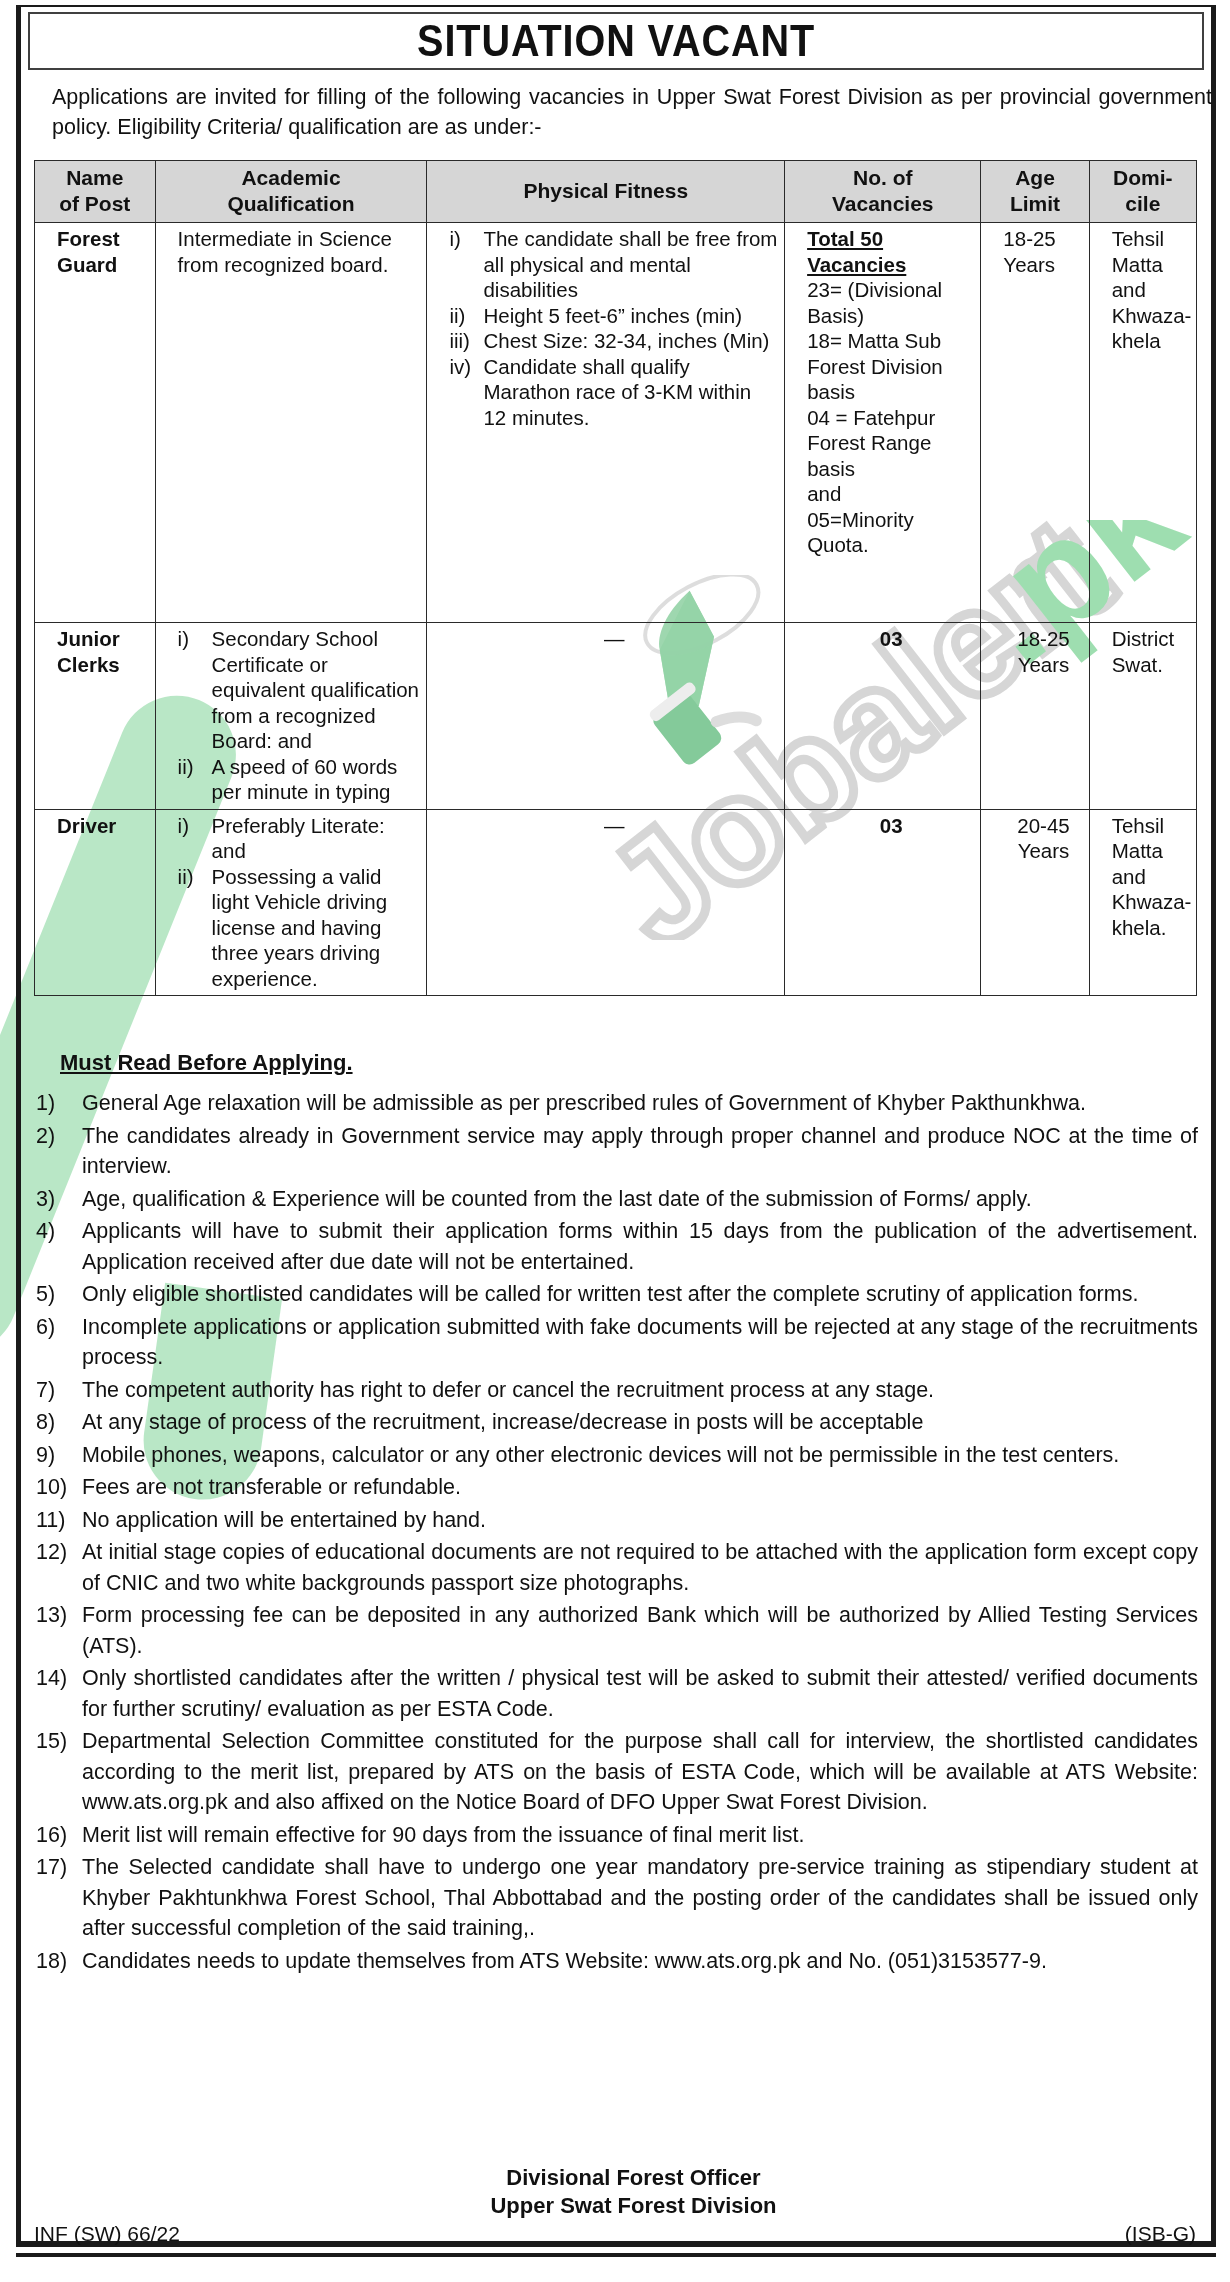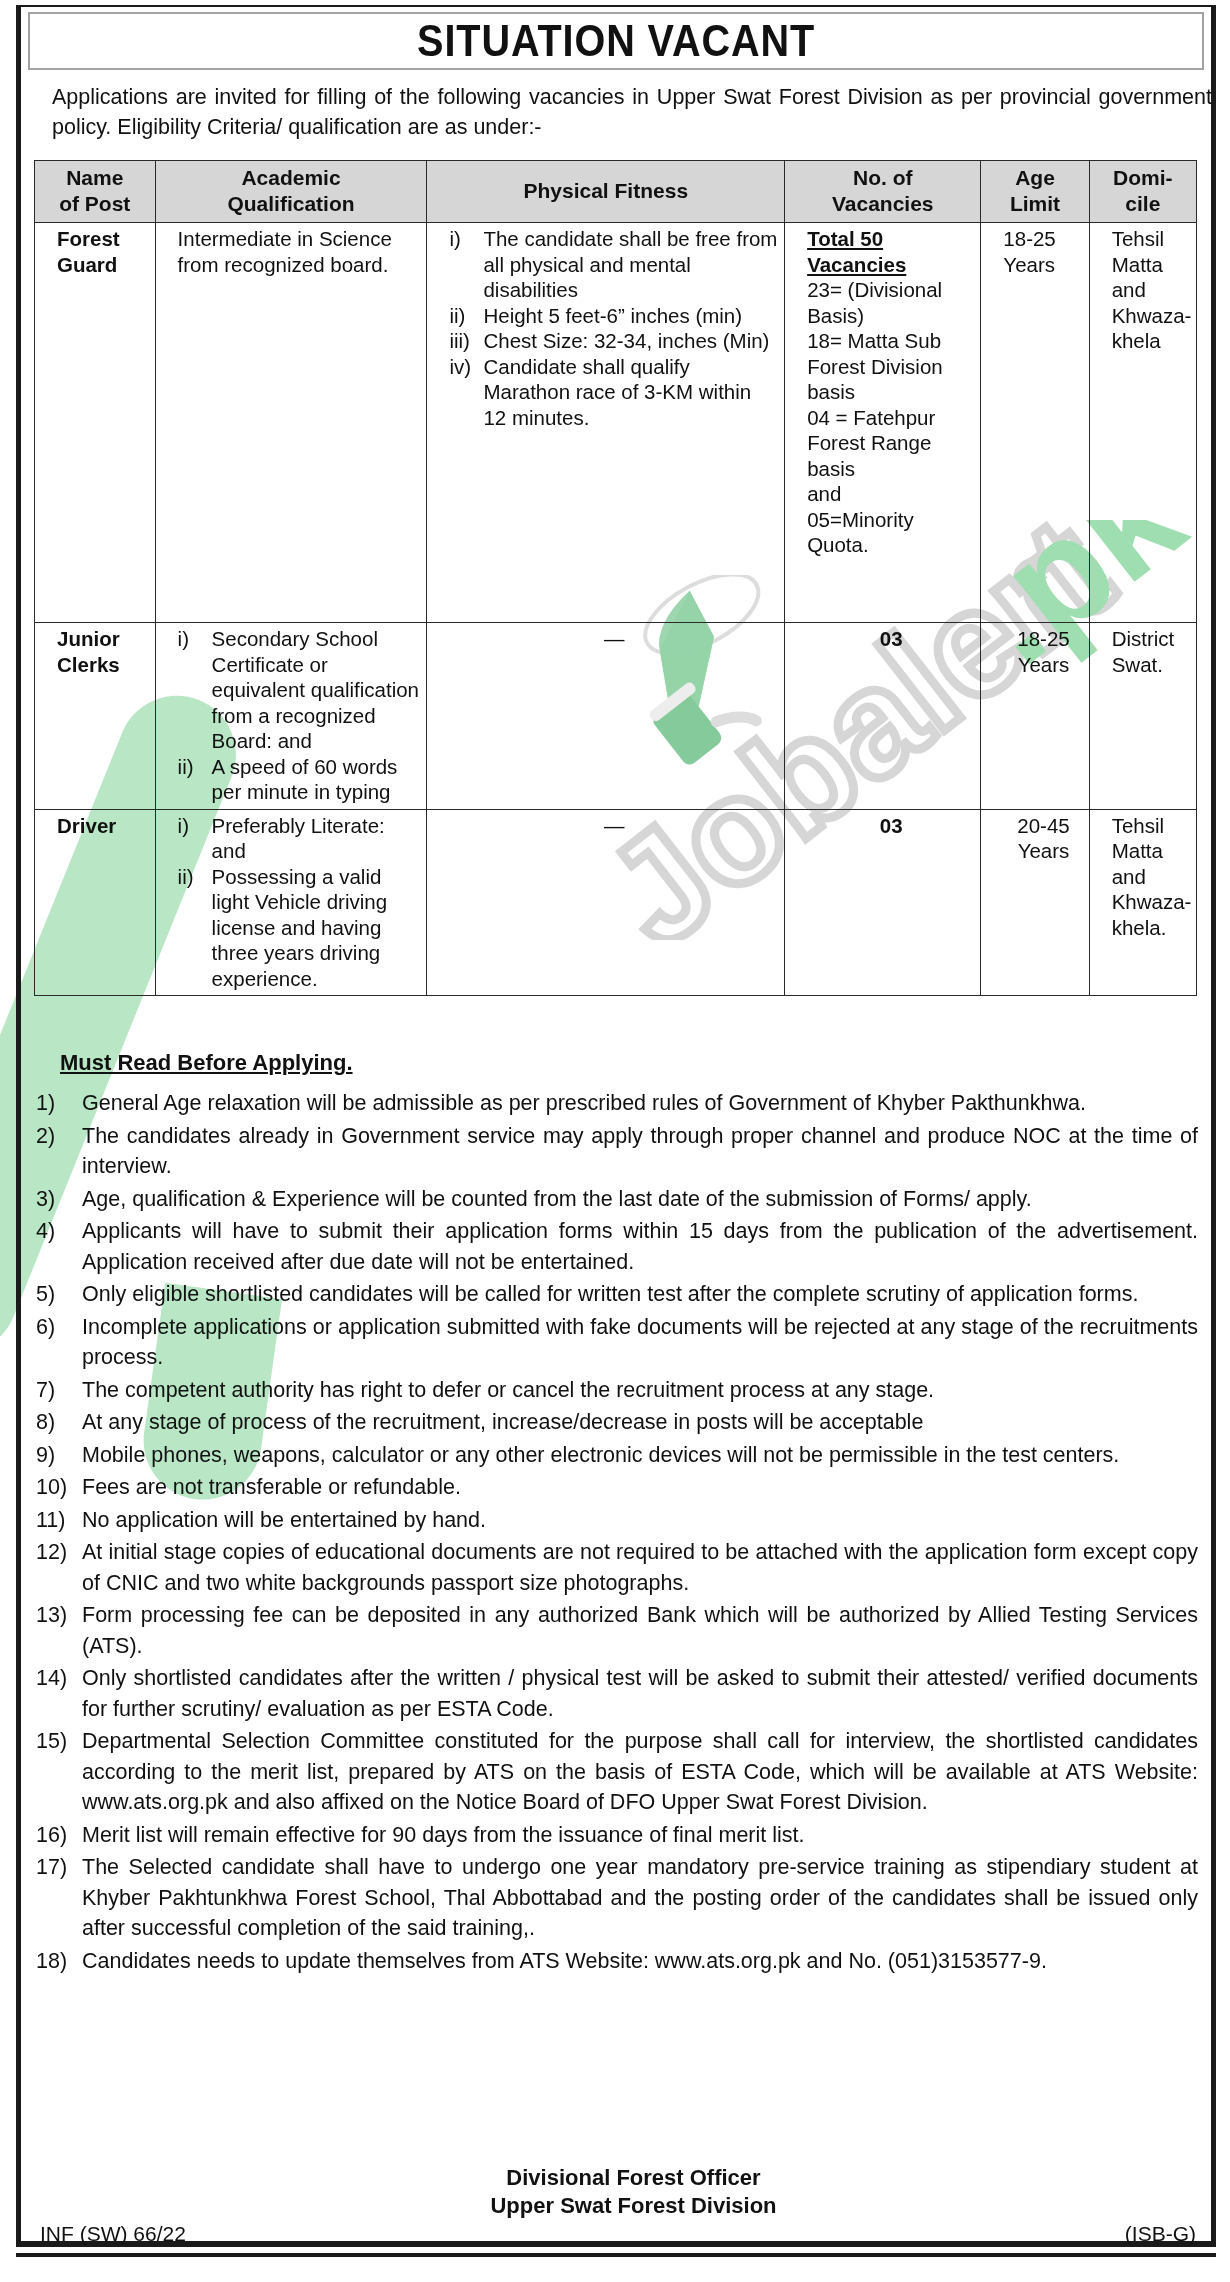--- a/index.html
+++ b/index.html
@@ -74,21 +74,21 @@
   .wm-text svg text {
     font-family: "Liberation Sans", sans-serif;
     font-weight: bold;
   }
 
   
   .title-box {
     position: absolute;
     left: 28px; top: 12px;
     width: 1176px; height: 58px;
-    border: 2px solid #a3a3a3;
+    border: 2px solid #404040;
     display: flex; align-items: center; justify-content: center;
     background: #ffffff;
     z-index: 3;
   }
   .title-text {
     font-size: 44px;
     font-weight: bold;
     letter-spacing: 1px;
     font-family: "Liberation Sans", sans-serif;
     transform: scaleX(.9);
@@ -209,21 +209,20 @@
     font-weight: bold;
     line-height: 28px;
     z-index: 3;
     padding-left: 37px;
   }
   .footer-left {
     position: absolute;
     left: 34px; top: 2222px;
     font-size: 21px;
     z-index: 3;
-    margin-left: 6px;
   }
   .footer-right {
     position: absolute;
     right: 34px; top: 2222px;
     font-size: 21px;
     z-index: 3;
   }
   .bottom-rule {
     position: absolute;
     left: 16px; top: 2253px;

